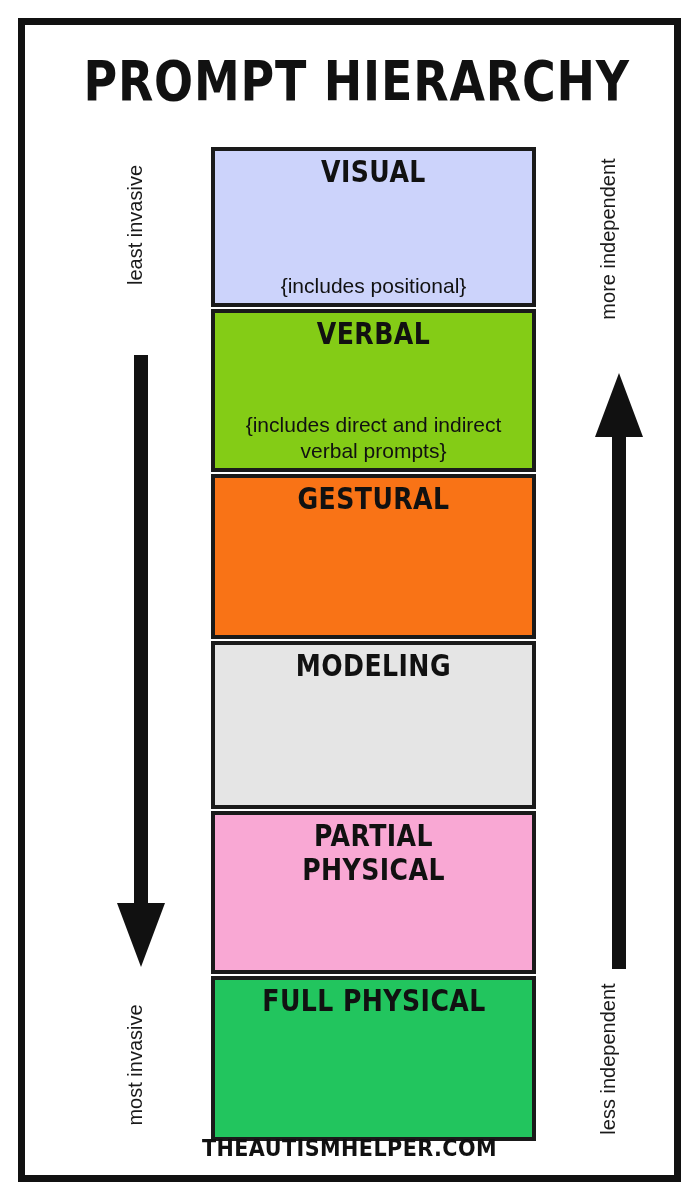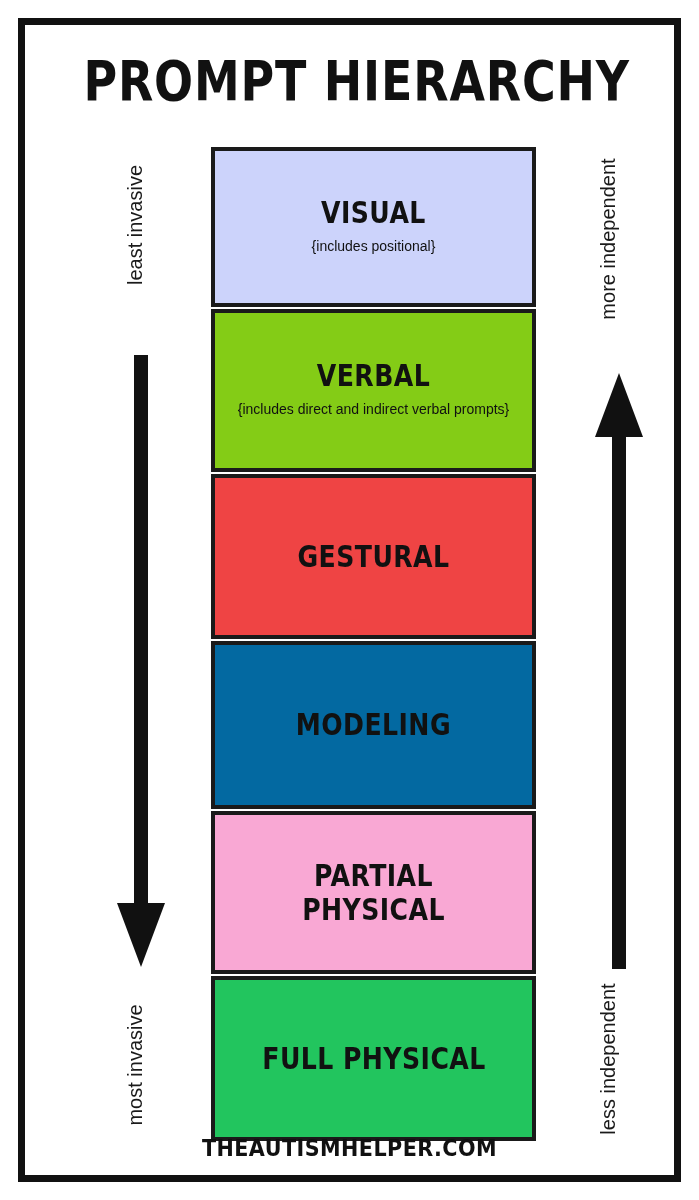--- a/index.html
+++ b/index.html
@@ -58,39 +58,39 @@
     width: 325px;
   }
 
   .step {
     box-sizing: border-box;
     border: 4px solid #1a1a1a;
     margin-bottom: 2px;
     display: flex;
     flex-direction: column;
     align-items: center;
-    justify-content: center;
+    justify-content: space-between;
     text-align: center;
     padding: 4px 8px;
   }
 
   .step-label {
     font-family: "DejaVu Sans", sans-serif;
     font-weight: bold;
     font-size: 30px;
     line-height: 34px;
     letter-spacing: 0.5px;
     color: #111111;
     transform: scaleX(0.84);
   }
 
   .step-sub {
     font-family: "Liberation Sans", sans-serif;
     font-weight: normal;
-    font-size: 14px;
+    font-size: 21px;
     line-height: 26px;
     color: #111111;
     margin-top: 3px;
     max-width: 300px;
   }
 
   .step-sub:empty { display: none; }
 
   
   .step.h-visual   { height: 160px; }
@@ -182,26 +182,26 @@
       <div class="step h-visual" style="background:#ccd3fb">
         <div class="step-label">VISUAL</div>
         <div class="step-sub">{includes positional}</div>
       </div>
 
       <div class="step h-verbal" style="background:#84cc16">
         <div class="step-label">VERBAL</div>
         <div class="step-sub">{includes direct and indirect verbal prompts}</div>
       </div>
 
-      <div class="step h-gestural" style="background:#ef4444">
+      <div class="step h-gestural" style="background:#f97316">
         <div class="step-label">GESTURAL</div>
 
       </div>
 
-      <div class="step h-modeling" style="background:#0369a1">
+      <div class="step h-modeling" style="background:#e5e5e5">
         <div class="step-label">MODELING</div>
 
       </div>
 
       <div class="step h-partial" style="background:#f9a8d4">
         <div class="step-label">PARTIAL PHYSICAL</div>
 
       </div>
 
       <div class="step h-full" style="background:#22c55e">

